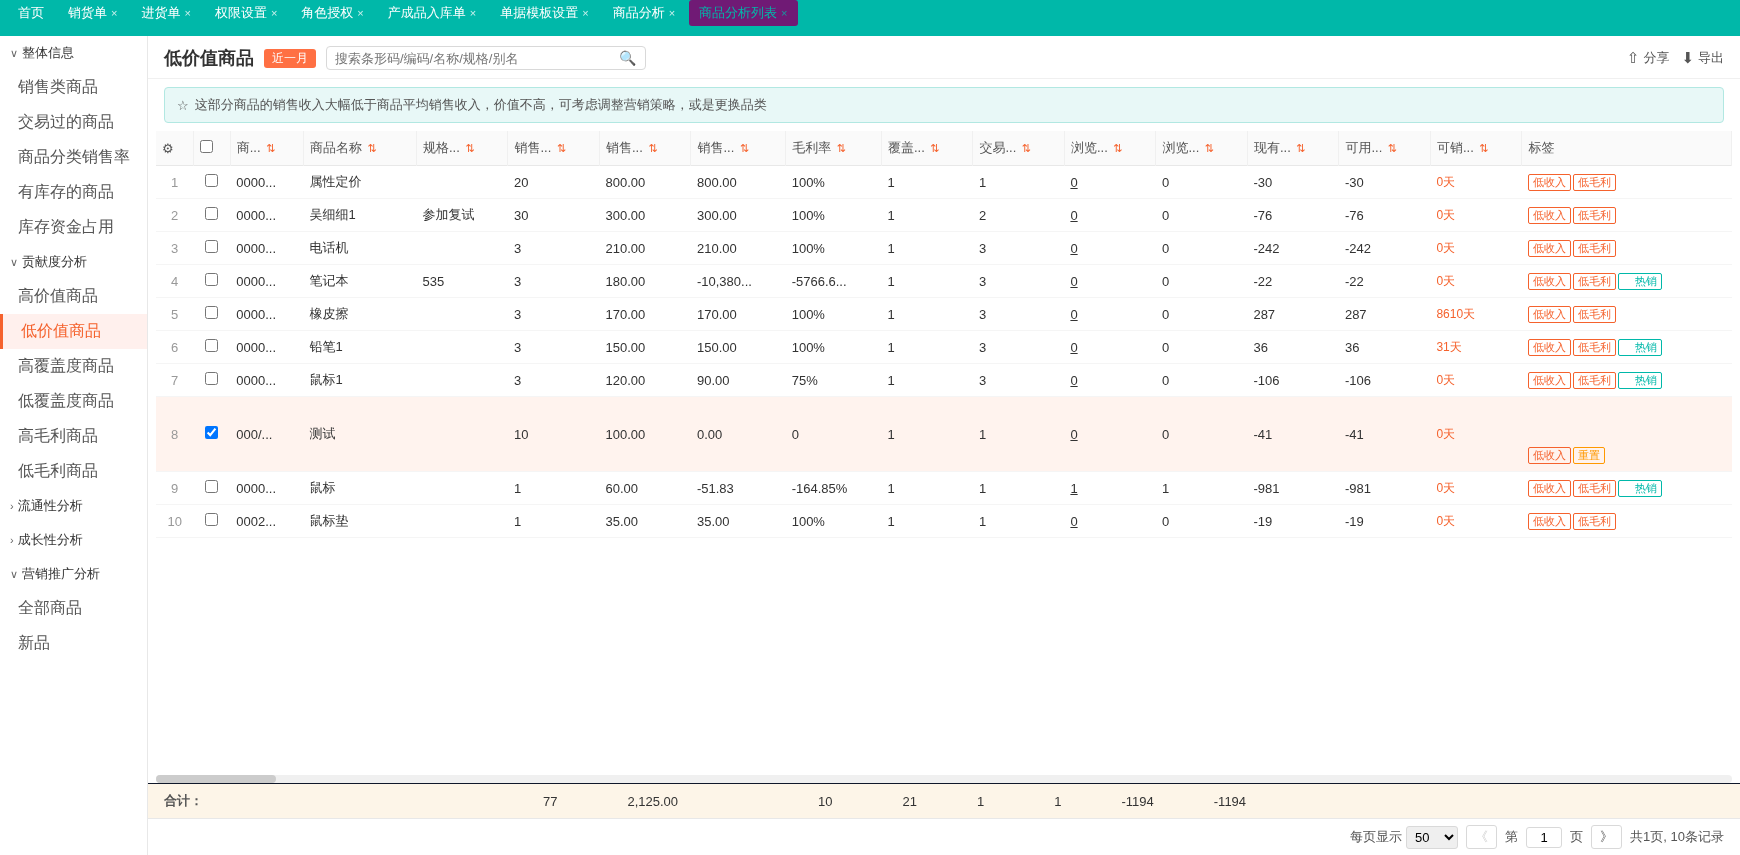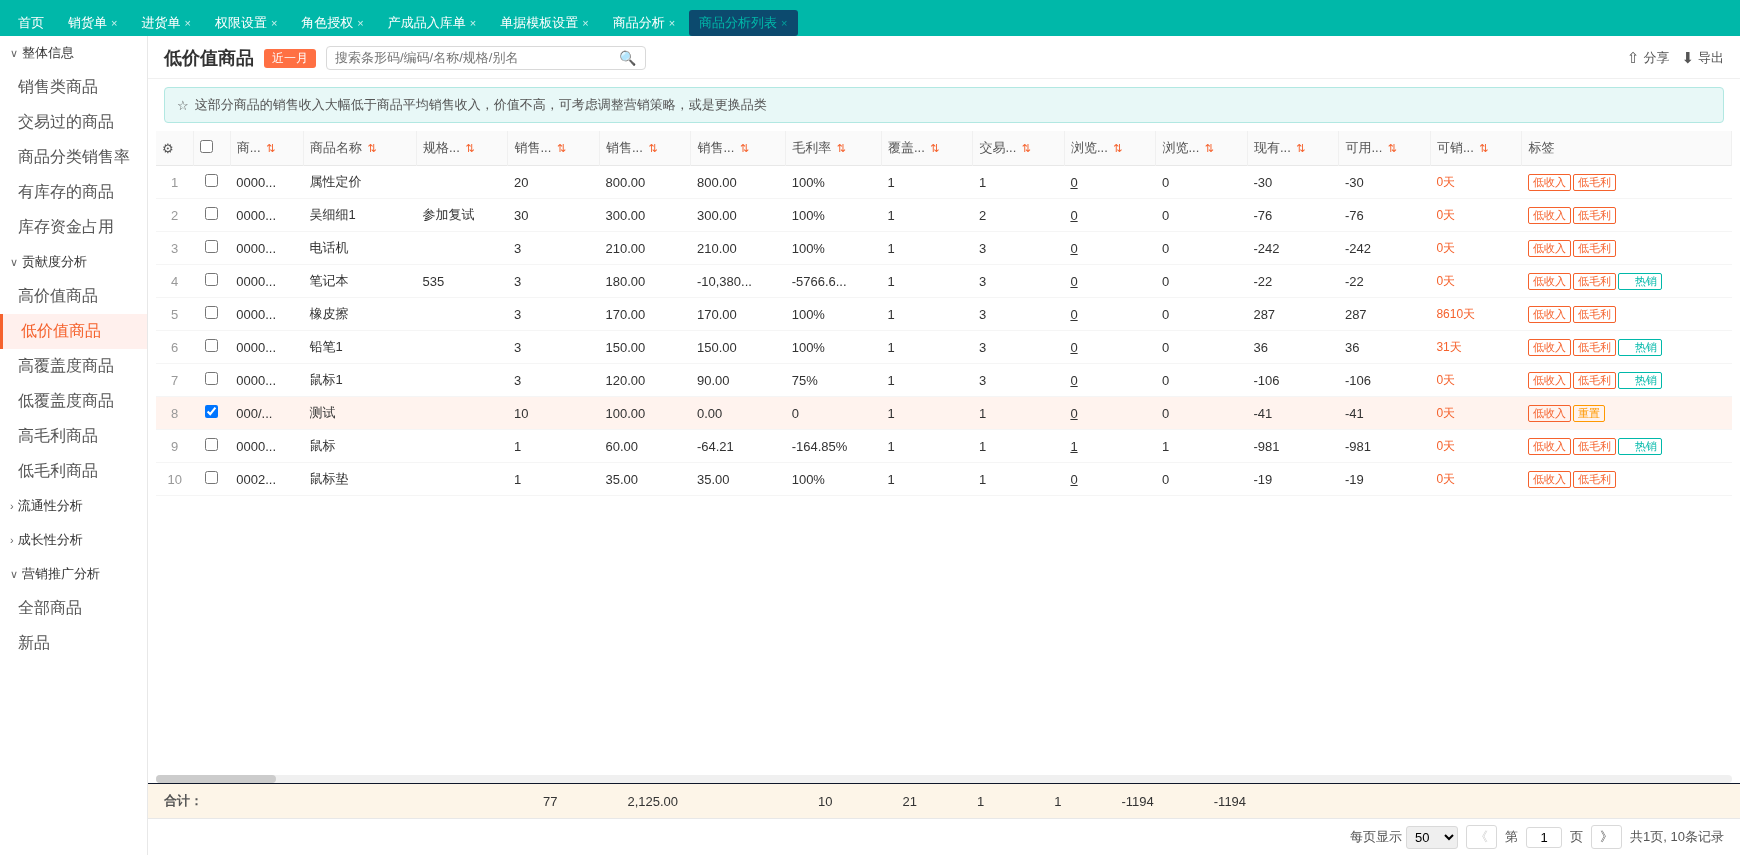--- a/index.html
+++ b/index.html
@@ -1,39 +1,39 @@
 <!DOCTYPE html>
 <html><head>
   <meta charset="utf-8">
   <style>
     * { box-sizing: border-box; margin: 0; padding: 0; font-family: 'Microsoft YaHei', Arial, sans-serif; font-size: 13px; }
     body { background: #f5f5f5; overflow: hidden; width: 1740px; height: 855px; }
 
     
     .top-nav {
       display: flex;
-      align-items: flex-end;
+      align-items: flex-start;
       background: #00b8a9;
       height: 36px;
       padding: 0 8px;
       gap: 4px;
     }
     .nav-item {
       color: #fff;
       padding: 4px 10px;
       cursor: pointer;
       border-radius: 3px;
       white-space: nowrap;
       font-size: 13px;
       display: flex;
       align-items: center;
       gap: 4px;
     }
     .nav-item.active {
-      background: #0c4a6e;
+      background: #701a75;
       color: #00b8a9;
     }
     .nav-item .close-x {
       font-size: 11px;
       opacity: 0.8;
     }
 
     
     .main-layout {
       display: flex;
@@ -96,21 +96,21 @@
       background: #ff7043;
       color: #fff;
       border: none;
       border-radius: 3px;
       padding: 1px 8px;
       font-size: 12px;
       cursor: pointer;
     }
     .search-box {
       display: flex;
-      align-items: flex-start;
+      align-items: center;
       border: 1px solid #d9d9d9;
       border-radius: 4px;
       padding: 3px 8px;
       gap: 6px;
       flex: 1;
       max-width: 320px;
     }
     .search-box input {
       border: none;
       outline: none;
@@ -186,21 +186,21 @@
     .num-col { text-align: center; color: #999; }
     .tag-badge {
       display: inline-block;
       border: 1px solid currentColor;
       border-radius: 2px;
       padding: 0 4px;
       font-size: 11px;
       margin-right: 2px;
     }
     .tag-red { color: #f5622d; }
-    .tag-orange { color: #ff9800; }
+    .tag-orange { color: #ff9800; margin-top: 43px; }
     .tag-green { color: #00b8a9; padding-left: 16px; }
     .underline-num { text-decoration: underline; cursor: pointer; color: #333; }
     .days-cell { color: #f5622d; font-size: 12px; }
 
     
     .table-footer {
       display: flex;
       align-items: center;
       background: #fdf5e8;
       border-top: 1px solid #0f172a;
@@ -529,21 +529,21 @@
                 <td><span class="tag-badge tag-red">低收入</span><span class="tag-badge tag-orange">重置</span></td>
               </tr>
               <tr>
                 <td class="num-col">9</td>
                 <td class="checkbox-cell"><input type="checkbox" style=""></td>
                 <td>0000...</td>
                 <td>鼠标</td>
                 <td></td>
                 <td>1</td>
                 <td>60.00</td>
-                <td>-64.21</td>
+                <td>-51.83</td>
                 <td>-164.85%</td>
                 <td>1</td>
                 <td>1</td>
                 <td><span class="underline-num">1</span></td>
                 <td>1</td>
                 <td>-981</td>
                 <td>-981</td>
                 <td class="days-cell">0天</td>
                 <td><span class="tag-badge tag-red">低收入</span><span class="tag-badge tag-red">低毛利</span><span class="tag-badge tag-green">热销</span></td>
               </tr>

